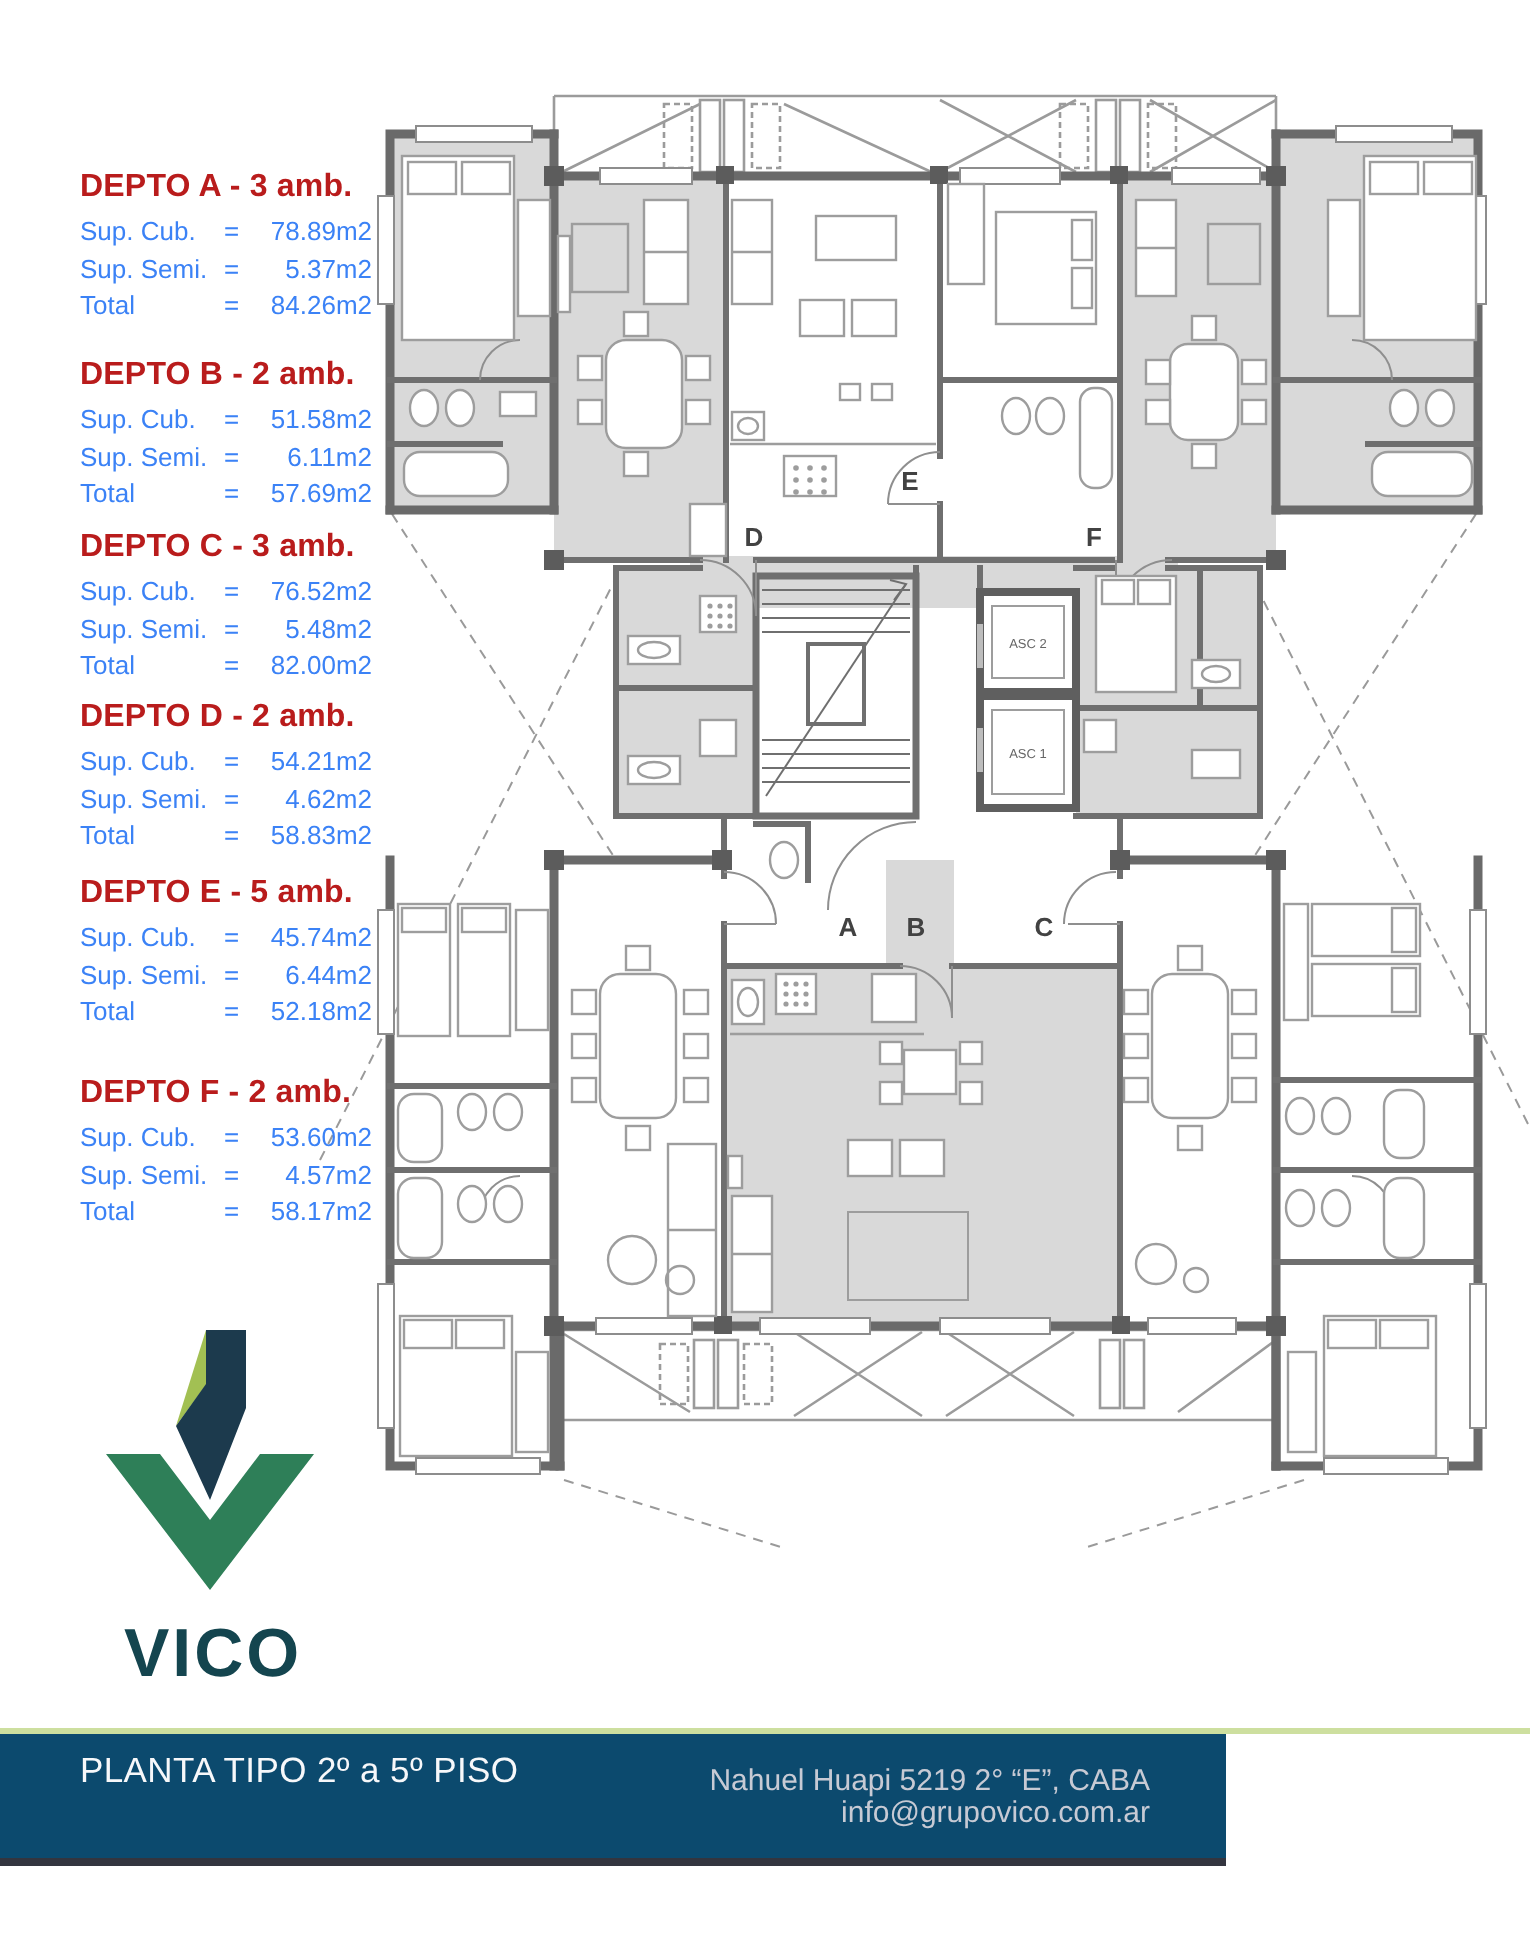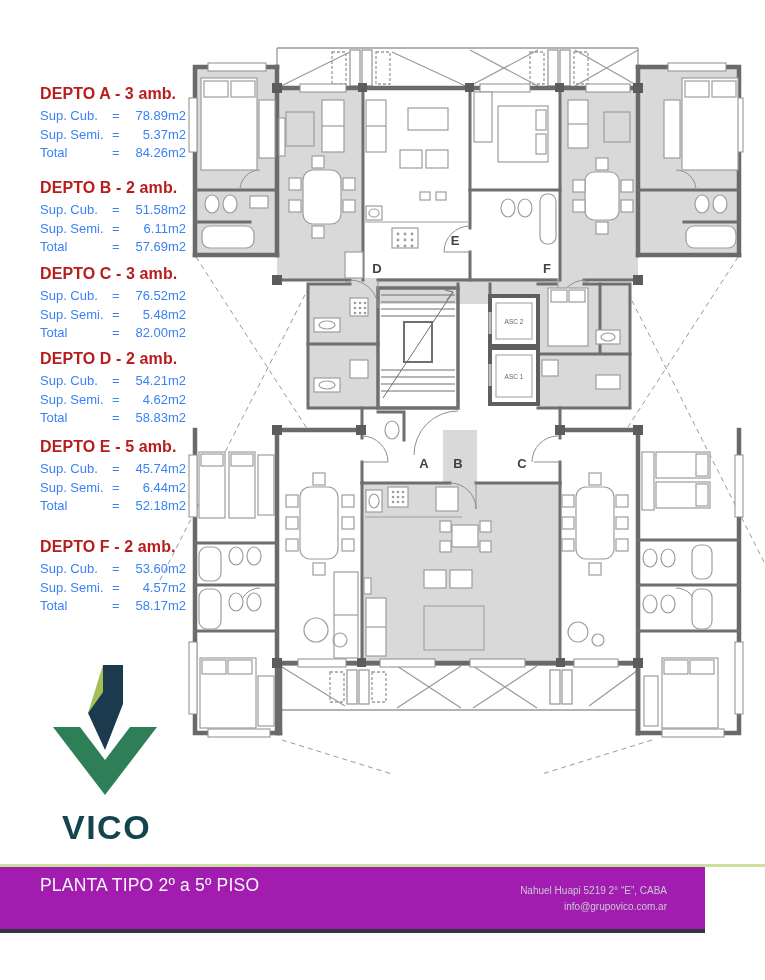--- a/index.html
+++ b/index.html
@@ -13,23 +13,23 @@
   .apt-title{font-size:16px;font-weight:bold;color:#b91c1c;margin-bottom:4px;letter-spacing:.1px;}
   .apt-row{display:grid;grid-template-columns:72px 12px 62px;font-size:13px;color:#3b82f6;line-height:18.5px;}
   .apt-row .val{text-align:right;}
   
   #plan{position:absolute;left:0;top:0;}
   
   .logo{position:absolute;left:50px;top:652px;width:130px;}
   .logo-word{position:absolute;left:12px;top:156px;font-size:34px;font-weight:800;color:#14454f;letter-spacing:1.5px;}
   
   .footer-accent{position:absolute;left:0;top:864px;width:765px;height:3px;background:#cddf9f;}
-  .footer-bar{position:absolute;left:0;top:867px;width:705px;height:62px;background:#a21caf;border-bottom:4px solid #33353f;}
+  .footer-bar{position:absolute;left:0;top:867px;width:613px;height:62px;background:#0c4a6e;border-bottom:4px solid #33353f;}
   .footer-titles{position:absolute;left:40px;top:8px;color:#f7f8fa;font-size:17.5px;line-height:21.5px;letter-spacing:.2px;}
-  .footer-address{position:absolute;right:38px;top:16px;text-align:right;color:#c7cad4;font-size:10px;line-height:15.5px;}
+  .footer-address{position:absolute;right:38px;top:16px;text-align:right;color:#c7cad4;font-size:15px;line-height:15.5px;}
 </style>
 </head>
 <body>
 
 <svg id="plan" width="765" height="980" viewBox="0 0 765 980">
 
   <g stroke="#9a9a9a" stroke-width="1" stroke-dasharray="5 4" fill="none">
     <path d="M196,257 L308,430"></path>
     <path d="M160,580 L310,285"></path>
     <path d="M738,257 L626,430"></path>

